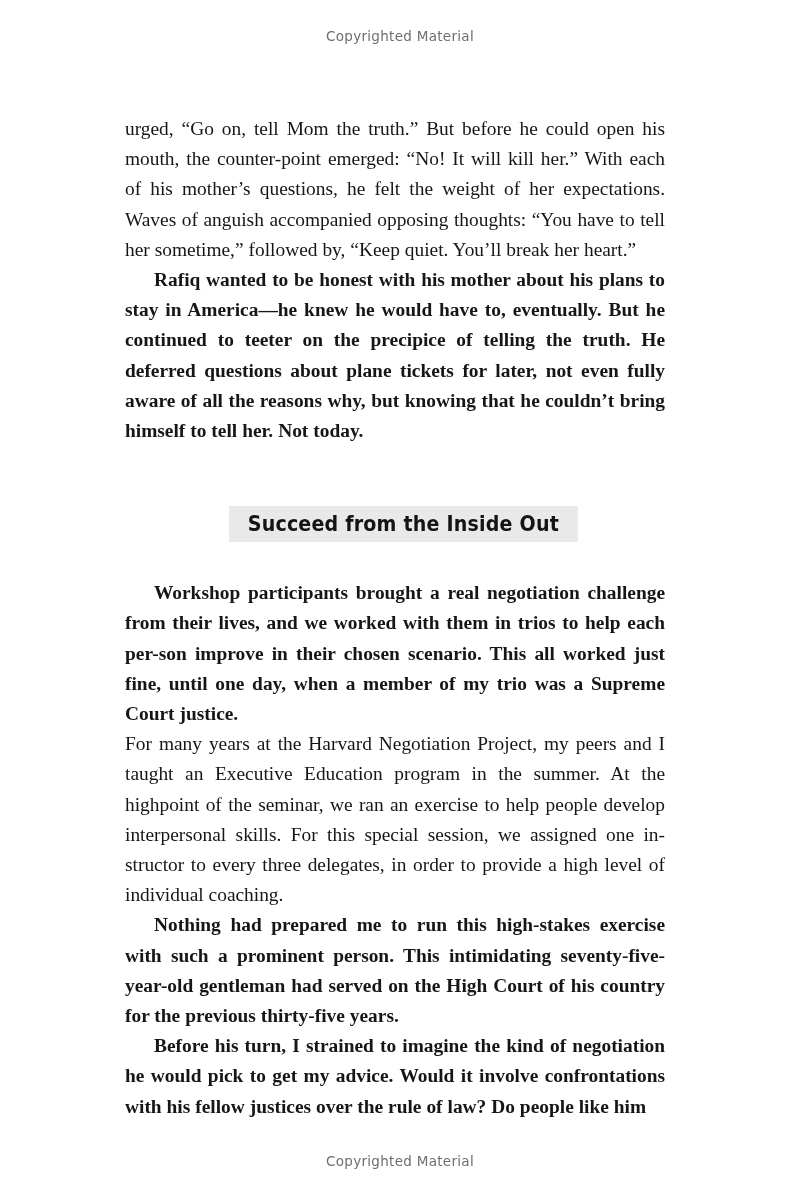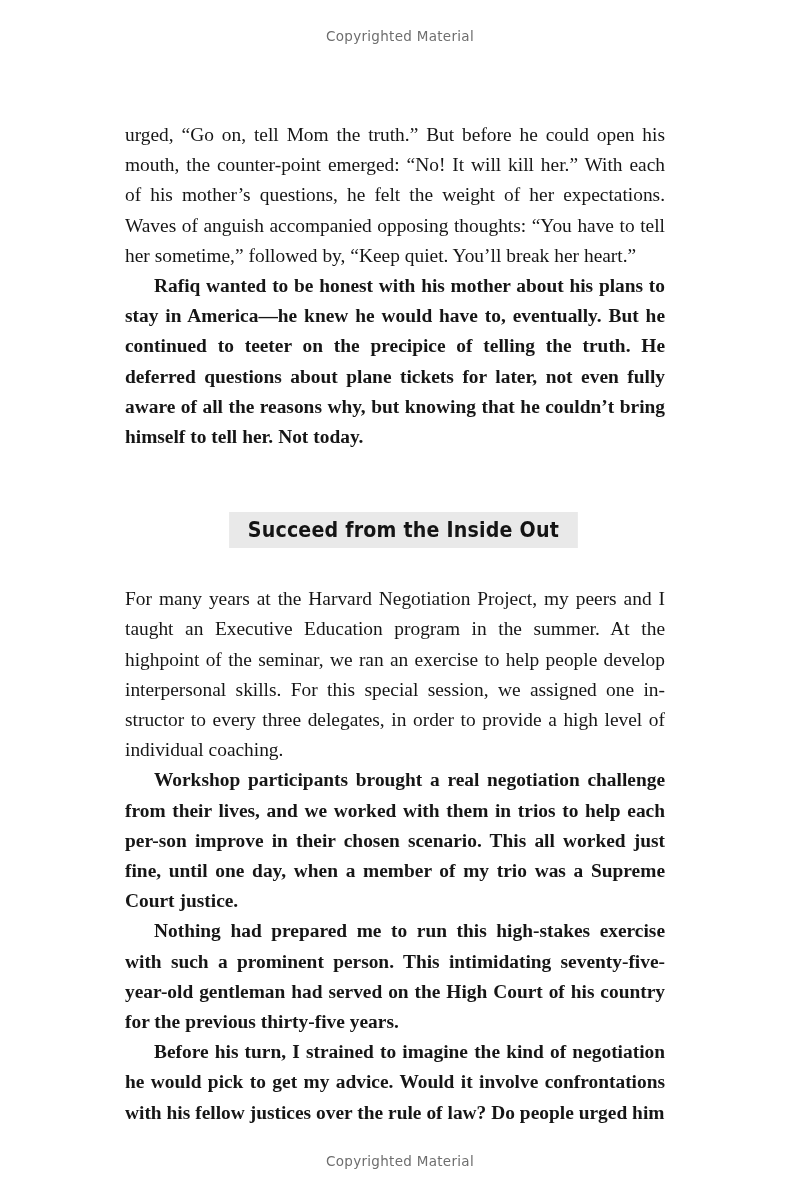--- a/index.html
+++ b/index.html
@@ -34,21 +34,21 @@
     color: #6e6e6e;
     white-space: nowrap;
   }
   .watermark-top { top: 28px; }
   .watermark-bottom { top: 1153px; }
 
   
   .column {
     position: absolute;
     left: 125px;
-    top: 120px;
+    top: 114px;
     width: 540px;
   }
 
   p.body-text {
     margin: 0;
     font-family: "Liberation Serif", serif;
     font-size: 19.4px;
     line-height: 30.2px;
     color: #161616;
     text-align: justify;
@@ -129,26 +129,26 @@
     <p class="body-text indent">Rafiq wanted to be honest with his mother about his plans to stay in America—he knew he would have to, eventually. But he continued to teeter on the precipice of telling the truth. He deferred questions about plane tickets for later, not even fully aware of all the reasons why, but knowing that he couldn’t bring himself to tell her. Not today.</p>
 
     <div class="gap-before-heading"></div>
 
     <div class="heading-wrap">
       <span class="section-heading">Succeed from the Inside Out</span>
     </div>
 
     <div class="gap-after-heading"></div>
 
+    <p class="body-text indent">Workshop participants brought a real negotiation challenge from their lives, and we worked with them in trios to help each per-son improve in their chosen scenario. This all worked just fine, until one day, when a member of my trio was a Supreme Court justice.</p>
+
     <p class="body-text no-indent">For many years at the Harvard Negotiation Project, my peers and I taught an Executive Education program in the summer. At the highpoint of the seminar, we ran an exercise to help people develop interpersonal skills. For this special session, we assigned one in-structor to every three delegates, in order to provide a high level of individual coaching.</p>
-
-    <p class="body-text indent">Workshop participants brought a real negotiation challenge from their lives, and we worked with them in trios to help each per-son improve in their chosen scenario. This all worked just fine, until one day, when a member of my trio was a Supreme Court justice.</p>
 
     <p class="body-text indent">Nothing had prepared me to run this high-stakes exercise with such a prominent person. This intimidating seventy-five-year-old gentleman had served on the High Court of his country for the previous thirty-five years.</p>
 
-    <p class="body-text indent">Before his turn, I strained to imagine the kind of negotiation he would pick to get my advice. Would it involve confrontations with his fellow justices over the rule of law? Do people urged him</p>
+    <p class="body-text indent">Before his turn, I strained to imagine the kind of negotiation he would pick to get my advice. Would it involve confrontations with his fellow justices over the rule of law? Do people like him</p>
 
   </div>
 
 
   <div class="watermark watermark-bottom">Copyrighted Material</div>
 
 </div>
 
 </body></html>

